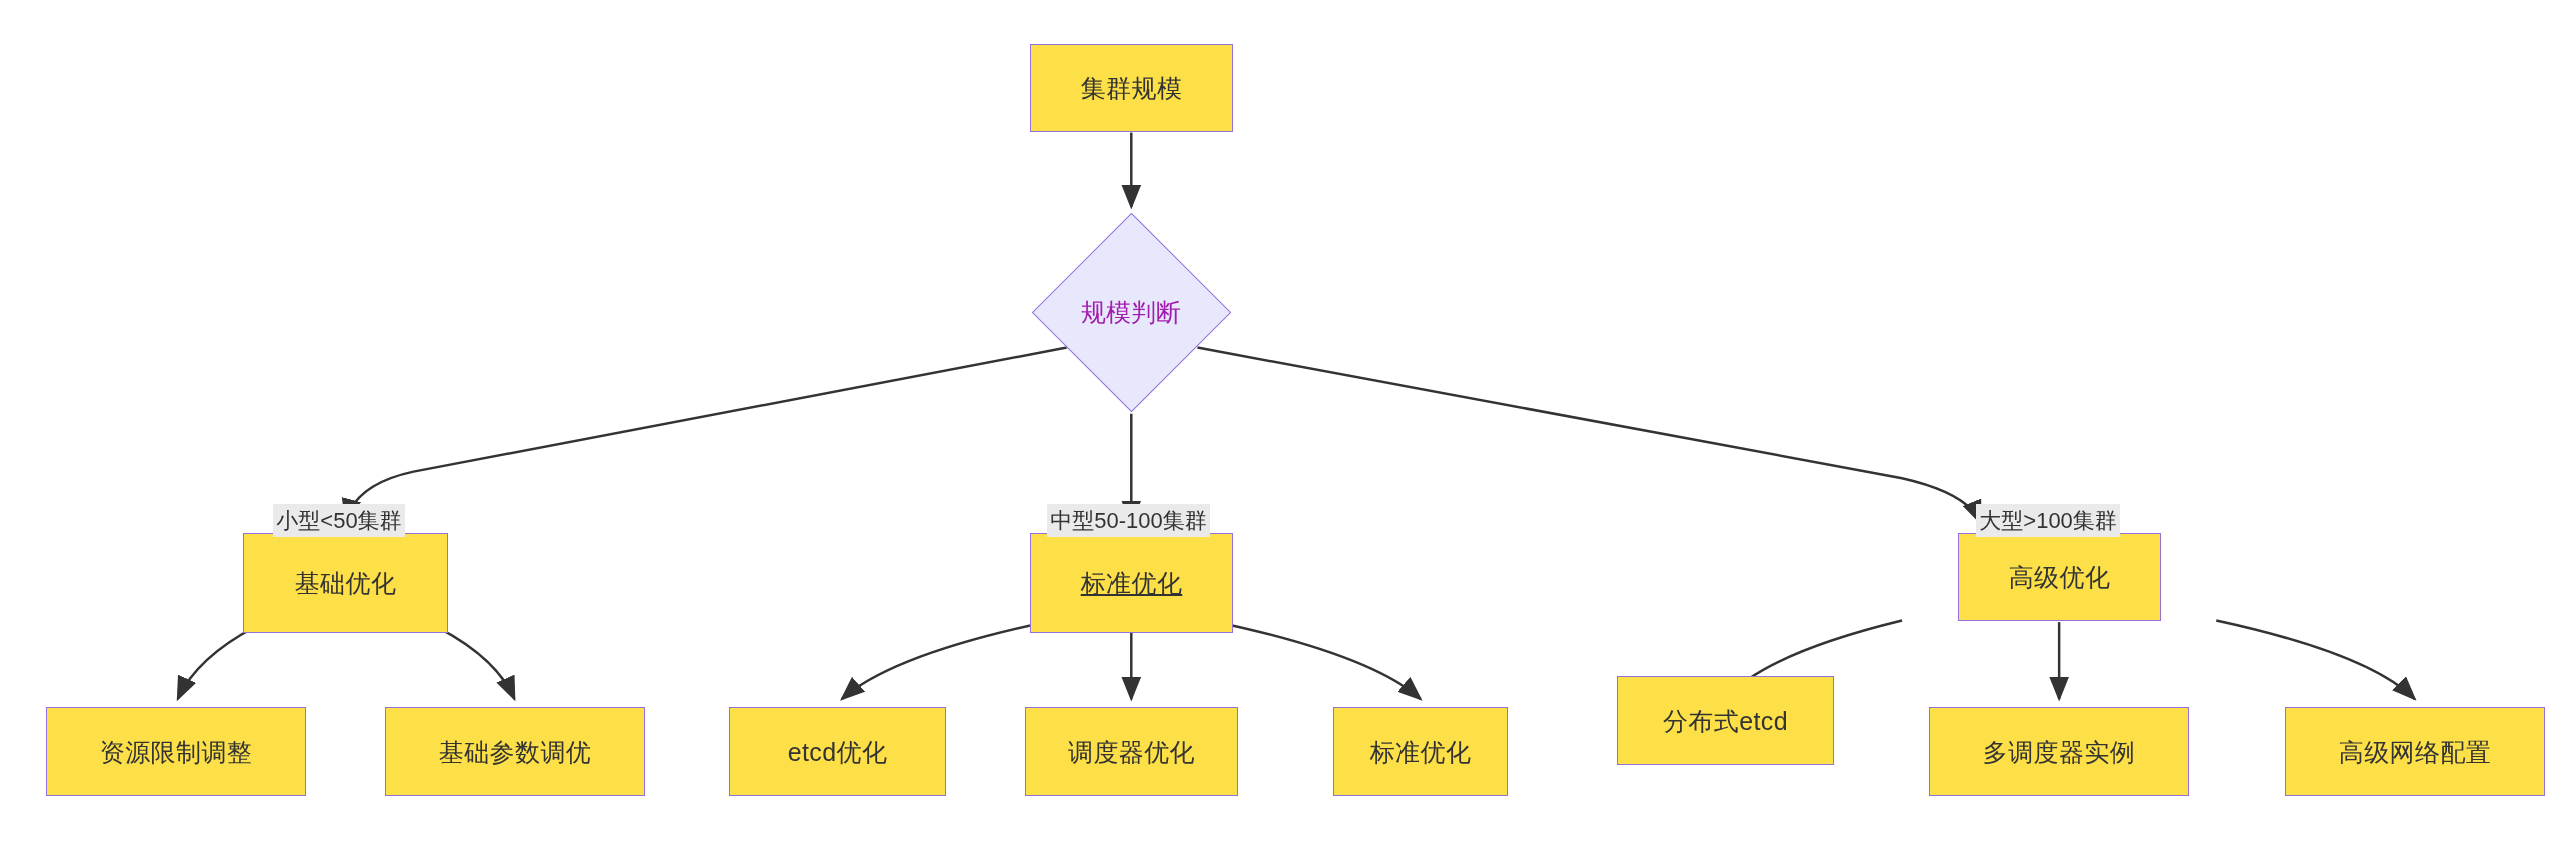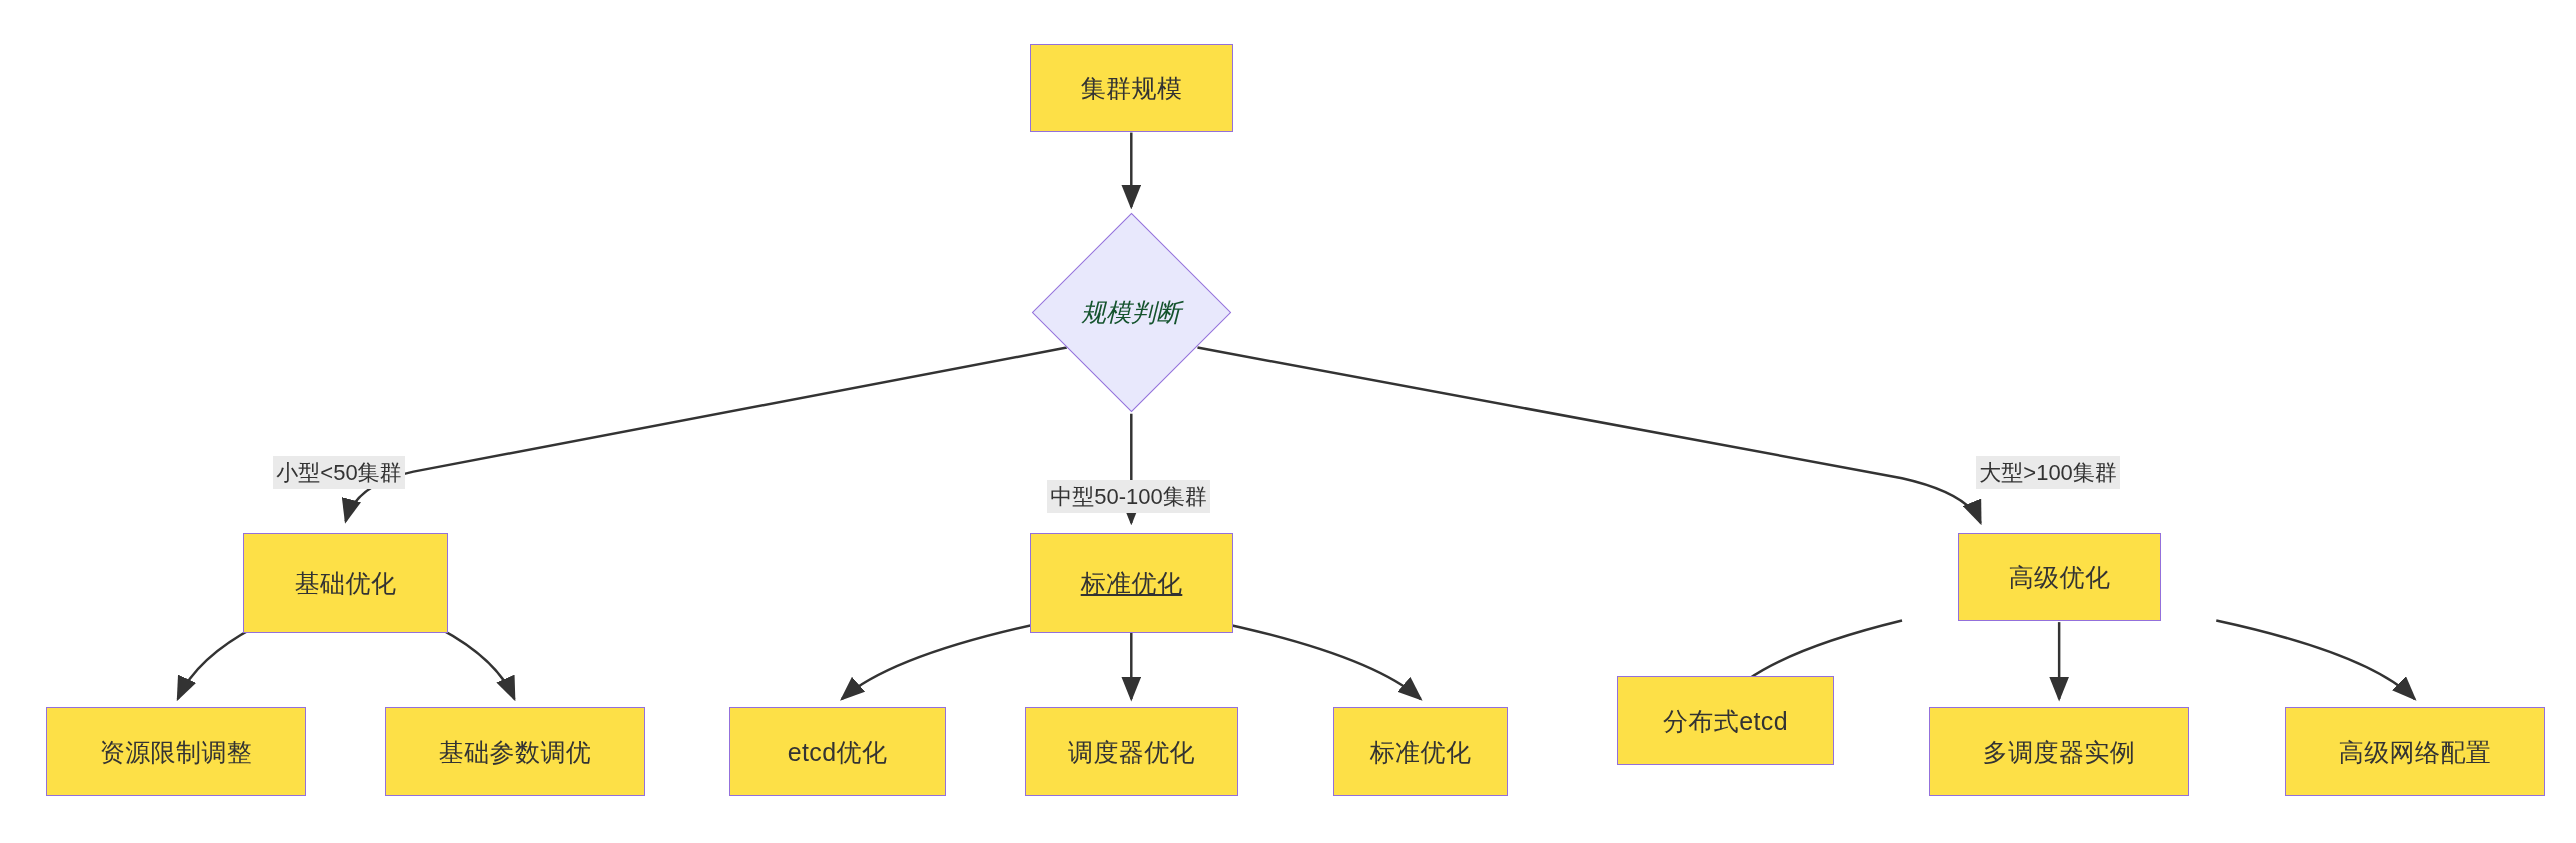--- a/index.html
+++ b/index.html
@@ -54,34 +54,34 @@
     margin-left: -70px;
     margin-top: -70px;
     background: #e8e8fc;
     border: 1.7px solid #9370db;
     transform: rotate(45deg);
     box-sizing: border-box;
   }
   .diamond-label {
     position: relative;
     z-index: 2;
-    color: #14532d;
+    color: #a21caf;
     font-size: 25px;
     white-space: nowrap;
-    font-style: italic;
   }
   .edge-label {
     position: absolute;
     background: #eaeaea;
     color: #333333;
     font-size: 22px;
     line-height: 1.25;
     padding: 2.5px 3.3px;
     white-space: nowrap;
     z-index: 3;
+    margin-top: 48px;
   }
 </style>
 </head>
 <body>
 
 <div id="canvas">
 
   <svg id="edge-layer" viewBox="0 0 3115 1020" xmlns="http://www.w3.org/2000/svg">
     <defs>
       <marker id="arrowhead" markerWidth="10" markerHeight="8" refX="9" refY="4" orient="auto" markerUnits="strokeWidth">
@@ -114,21 +114,21 @@
   </div>
 
   <div class="diamond-wrap" style="left:1032px; top:213px; width:198px; height:198px;">
     <div class="diamond-shape"></div>
     <span class="diamond-label">规模判断</span>
   </div>
 
   <div class="edge-label" style="left:273px; top:456px;">
     <span>小型&lt;50集群</span>
   </div>
-  <div class="edge-label" style="left:1047px; top:480px;">
+  <div class="edge-label" style="left:1047px; top:456px;">
     <span>中型50-100集群</span>
   </div>
   <div class="edge-label" style="left:1976px; top:456px;">
     <span>大型&gt;100集群</span>
   </div>
 
   <div class="node" style="left:243px; top:533px; width:205px; height:100px;">
     <span>基础优化</span>
   </div>
   <div class="node" style="left:1030px; top:533px; width:203px; height:100px;text-decoration:underline;">

